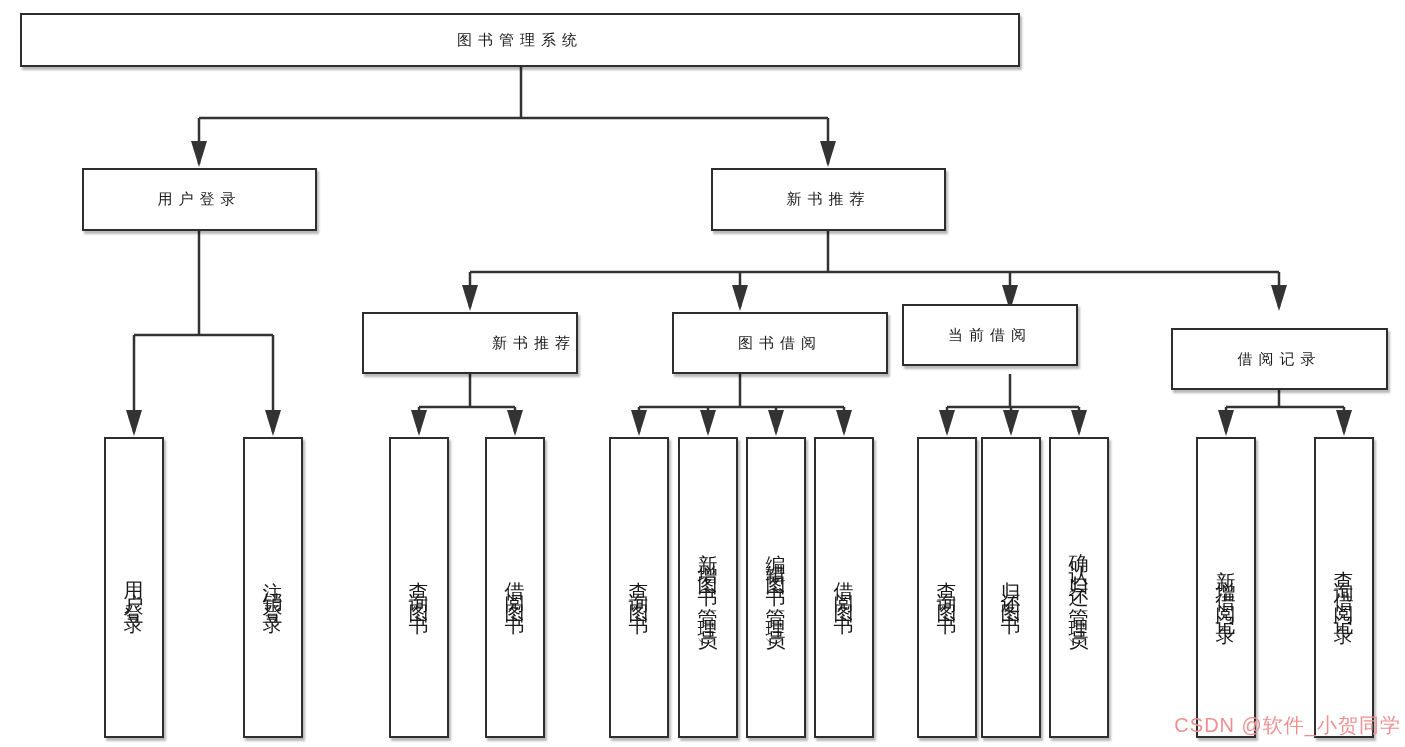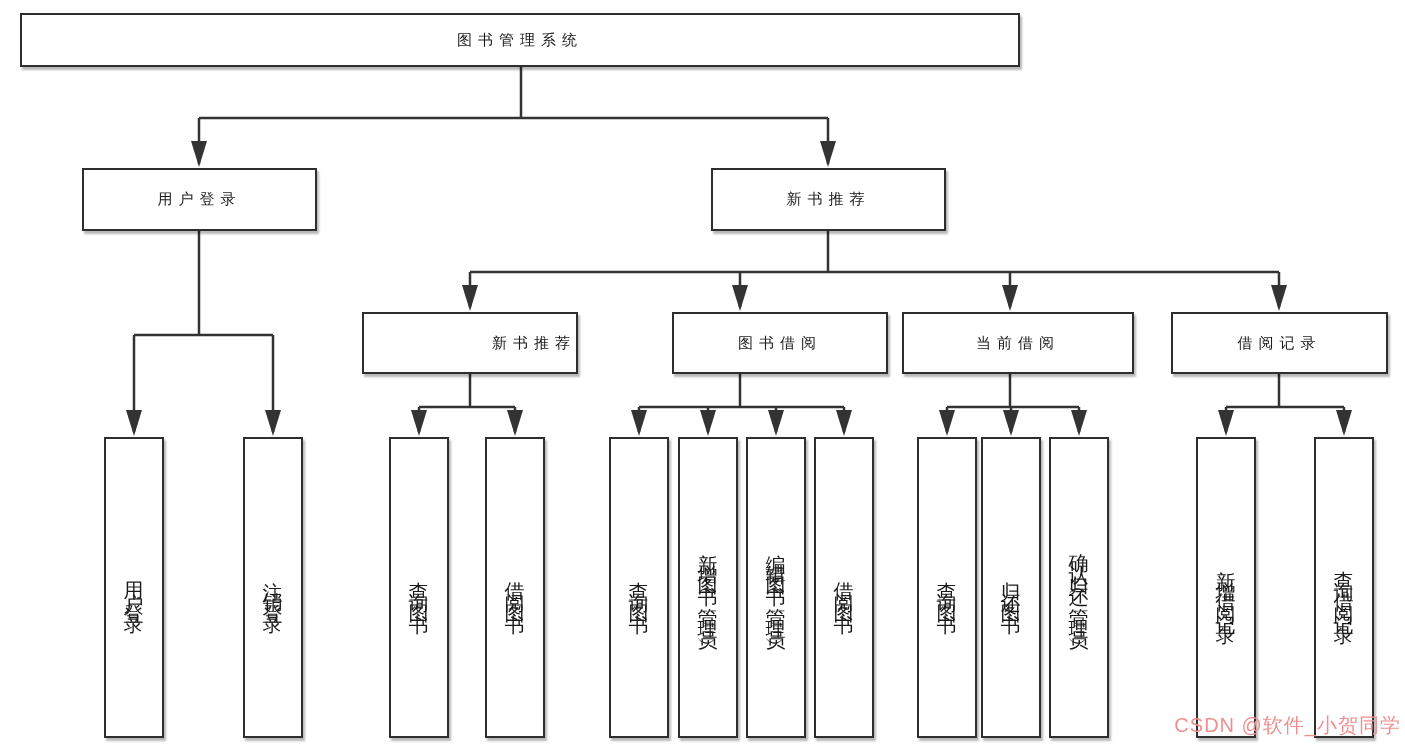--- a/index.html
+++ b/index.html
@@ -97,24 +97,24 @@
   <div class="node" style="left:711px; top:168px; width:235px; height:63px;">
     <span class="hlabel">新书推荐</span>
   </div>
 
   <div class="node" style="left:362px; top:312px; width:216px; height:62px;justify-content:flex-end;">
     <span class="hlabel">新书推荐</span>
   </div>
   <div class="node" style="left:632px; top:312px; width:216px; height:62px;margin-left:40px;">
     <span class="hlabel">图书借阅</span>
   </div>
-  <div class="node" style="left:902px; top:312px; width:232px; height:62px;">
+  <div class="node" style="left:902px; top:304px; width:176px; height:62px;">
     <span class="hlabel">当前借阅</span>
   </div>
-  <div class="node" style="left:1171px; top:312px; width:217px; height:62px;">
+  <div class="node" style="left:1171px; top:328px; width:217px; height:62px;">
     <span class="hlabel">借阅记录</span>
   </div>
 
   <div class="node" style="left:104px; top:437px; width:60px; height:301px;">
     <span class="vlabel">用户登录</span>
   </div>
   <div class="node" style="left:243px; top:437px; width:60px; height:301px;">
     <span class="vlabel">注销登录</span>
   </div>
 

